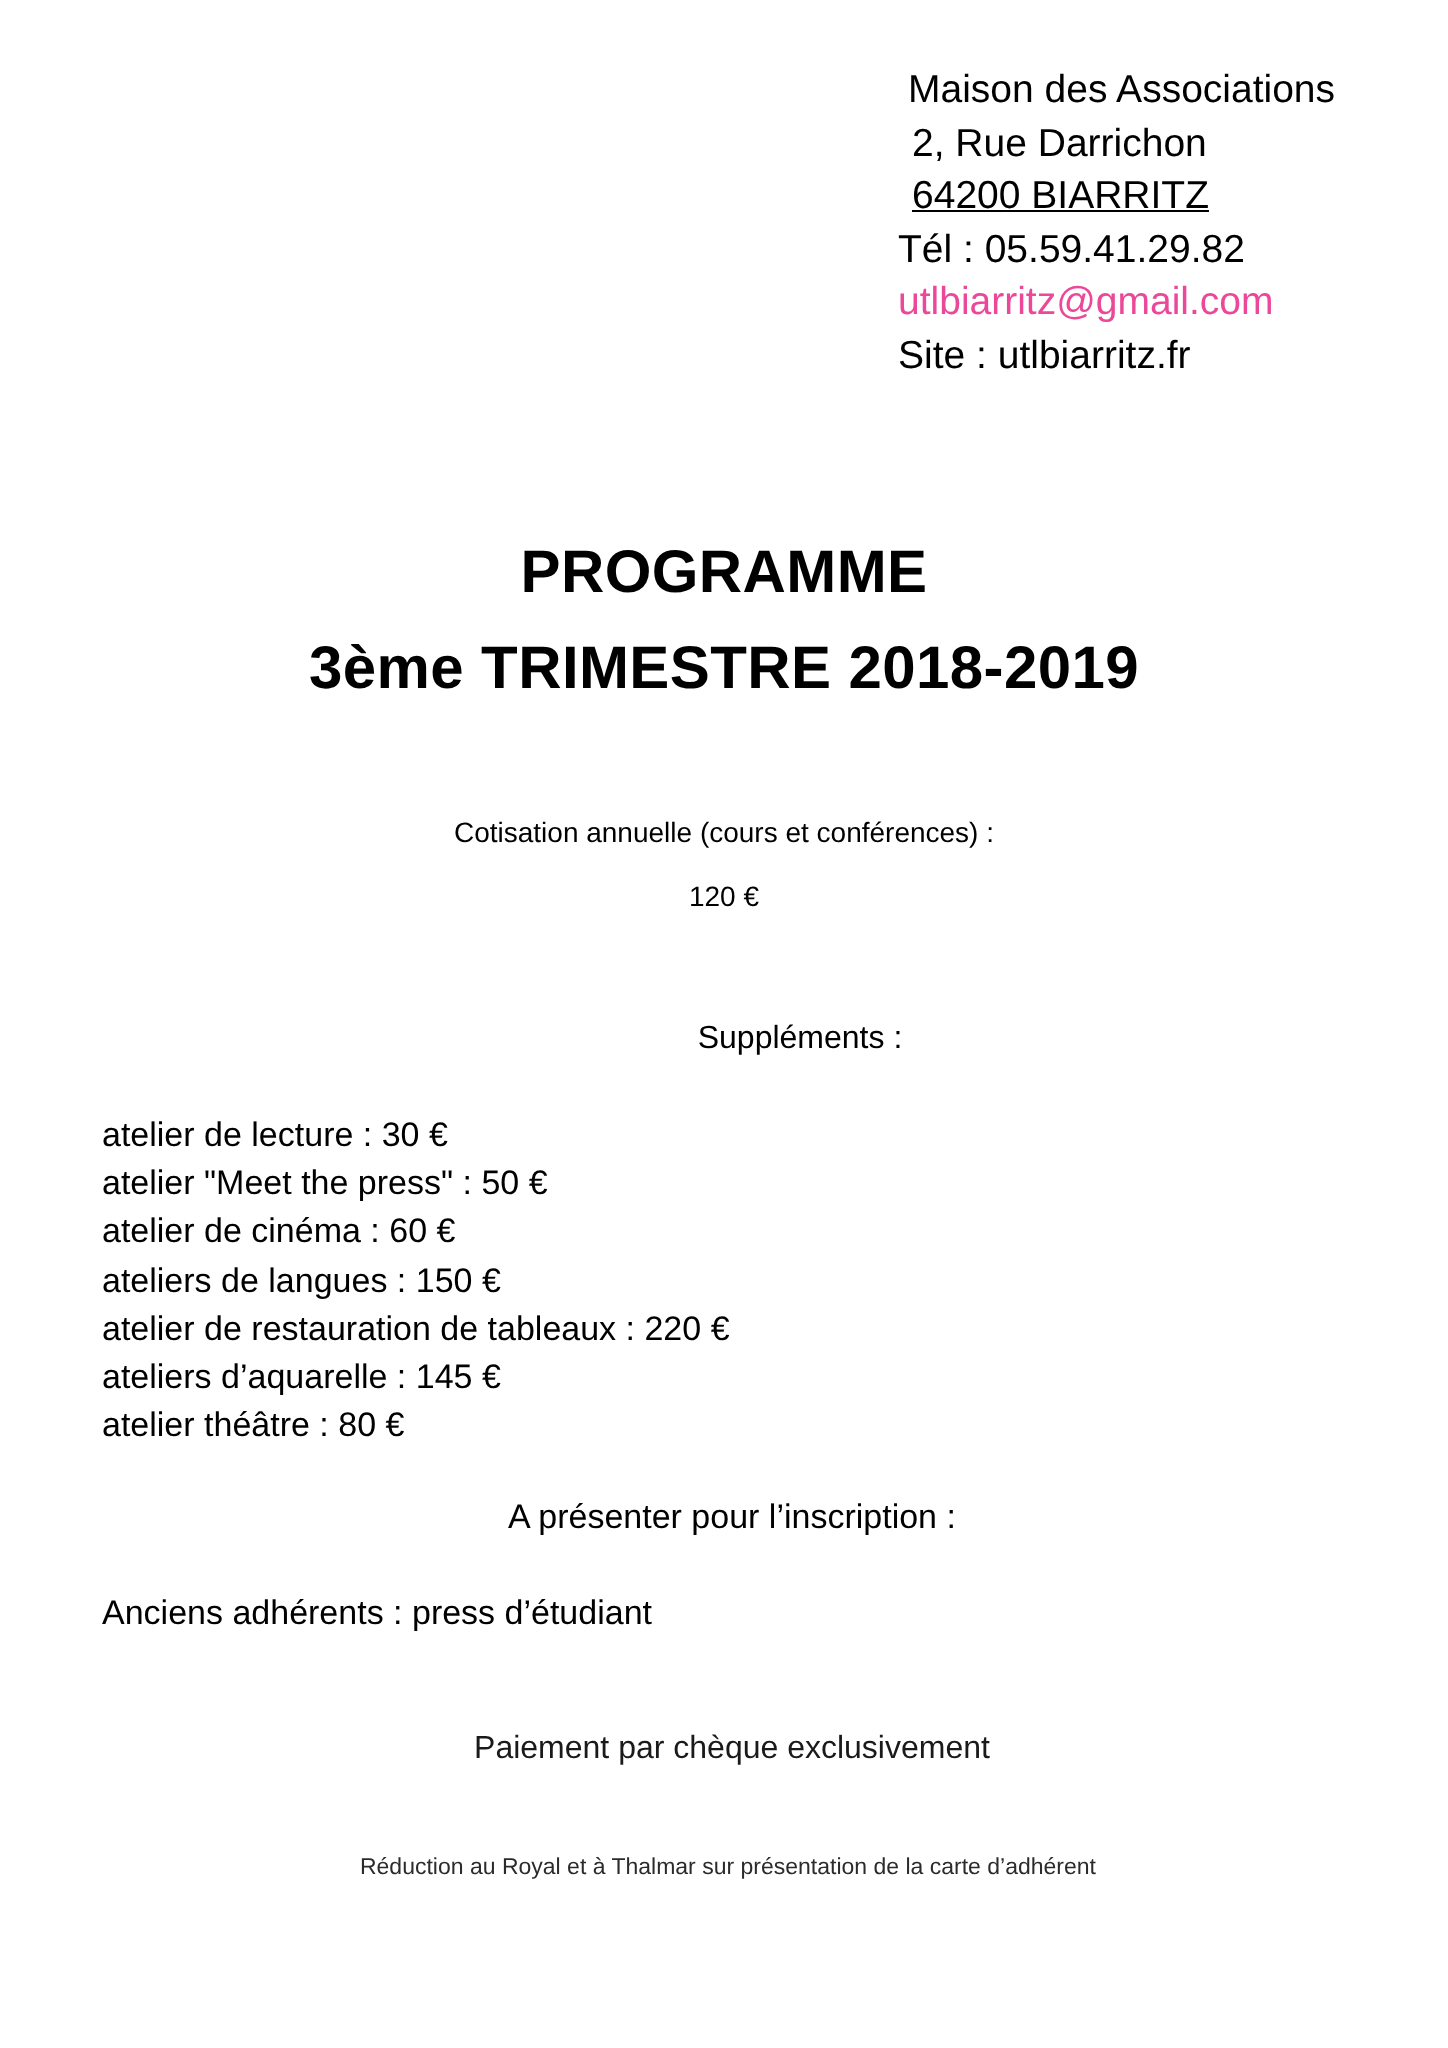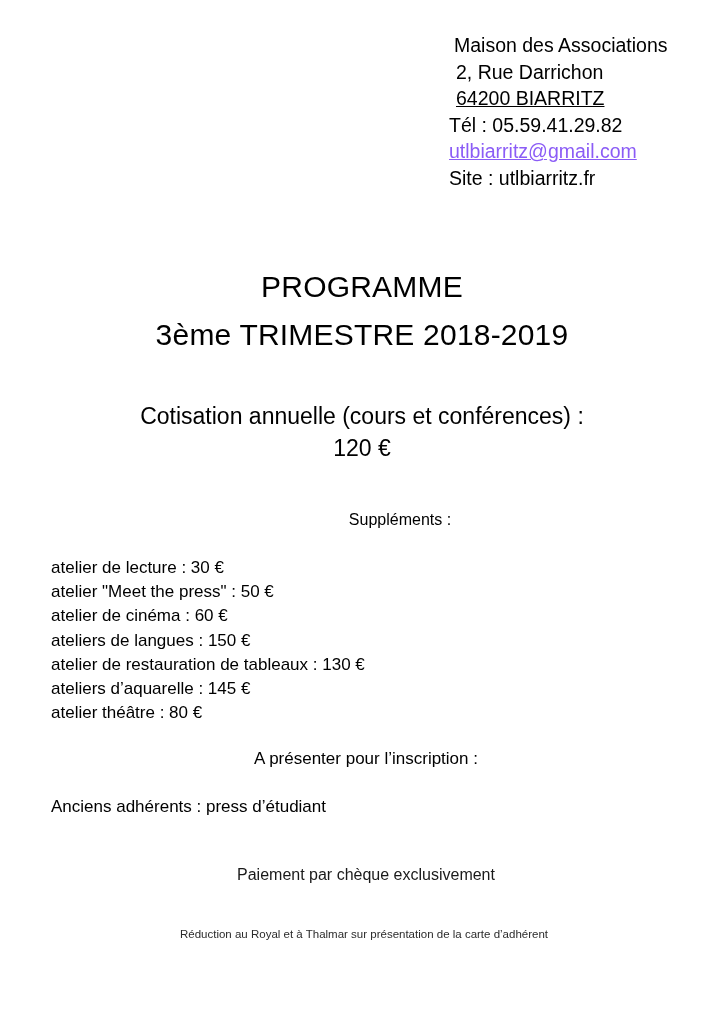--- a/index.html
+++ b/index.html
@@ -37,56 +37,55 @@
     white-space: nowrap;
   }
   .contact-line {
     display: block;
   }
   .contact-line.indent-1 { padding-left: 5px; }
   .contact-line.indent-2 { padding-left: 7px; }
   .contact-line.indent-3 { padding-left: 7px; text-decoration: underline; }
 
   .email-link {
-    color: #8b5cf6;
-    text-decoration: underline;
+    color: #ec4899;
     text-underline-offset: 1px;
     cursor: pointer;
   }
 
   
   .title-block {
     position: absolute;
     left: 0;
     top: 268px;
     width: 724px;
     text-align: center;
   }
   .title-line-1 {
     font-size: 30px;
-    font-weight: normal;
+    font-weight: bold;
     line-height: 38px;
     letter-spacing: 0.2px;
   }
   .title-line-2 {
     font-size: 30px;
-    font-weight: normal;
+    font-weight: bold;
     line-height: 38px;
     letter-spacing: 0.2px;
     margin-top: 10px;
   }
 
   
   .cotisation-block {
     position: absolute;
     left: 0;
     top: 400px;
     width: 724px;
     text-align: center;
-    font-size: 23px;
+    font-size: 14px;
     line-height: 32px;
   }
   .cotisation-amount {
     display: block;
   }
 
   
   .supplements-heading {
     position: absolute;
     left: 0;
@@ -188,21 +187,21 @@
     <span class="cotisation-amount">120 €</span>
   </div>
 
   <div class="supplements-heading">Suppléments :</div>
 
   <ul class="supplements-list">
     <li>atelier de lecture : 30 €</li>
     <li>atelier "Meet the press" : 50 €</li>
     <li>atelier de cinéma : 60 €</li>
     <li>ateliers de langues : 150 €</li>
-    <li>atelier de restauration de tableaux : 130 €</li>
+    <li>atelier de restauration de tableaux : 220 €</li>
     <li>ateliers d’aquarelle : 145 €</li>
     <li>atelier théâtre : 80 €</li>
   </ul>
 
   <div class="inscription-heading">A présenter pour l’inscription :</div>
 
   <ul class="inscription-list">
     <li>Anciens adhérents : press d’étudiant</li>
   </ul>
 

